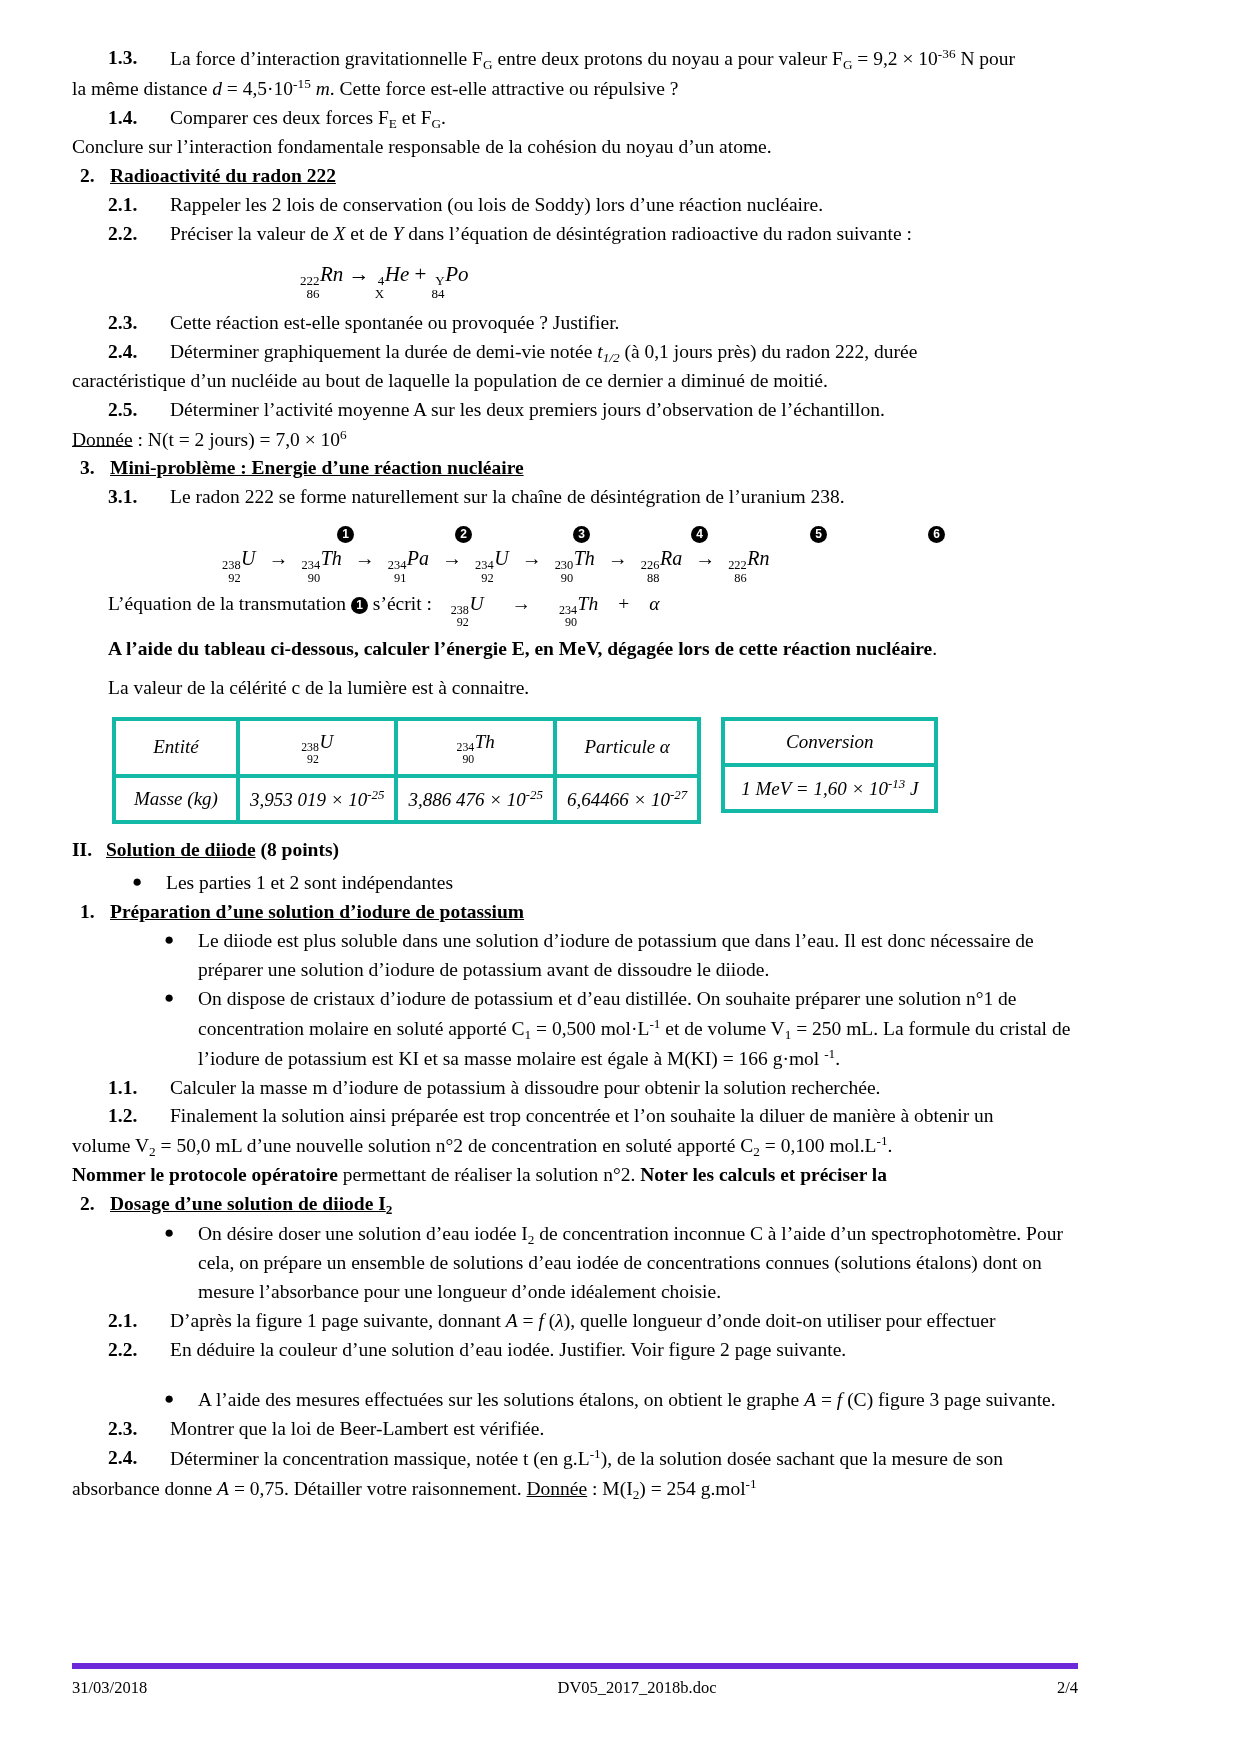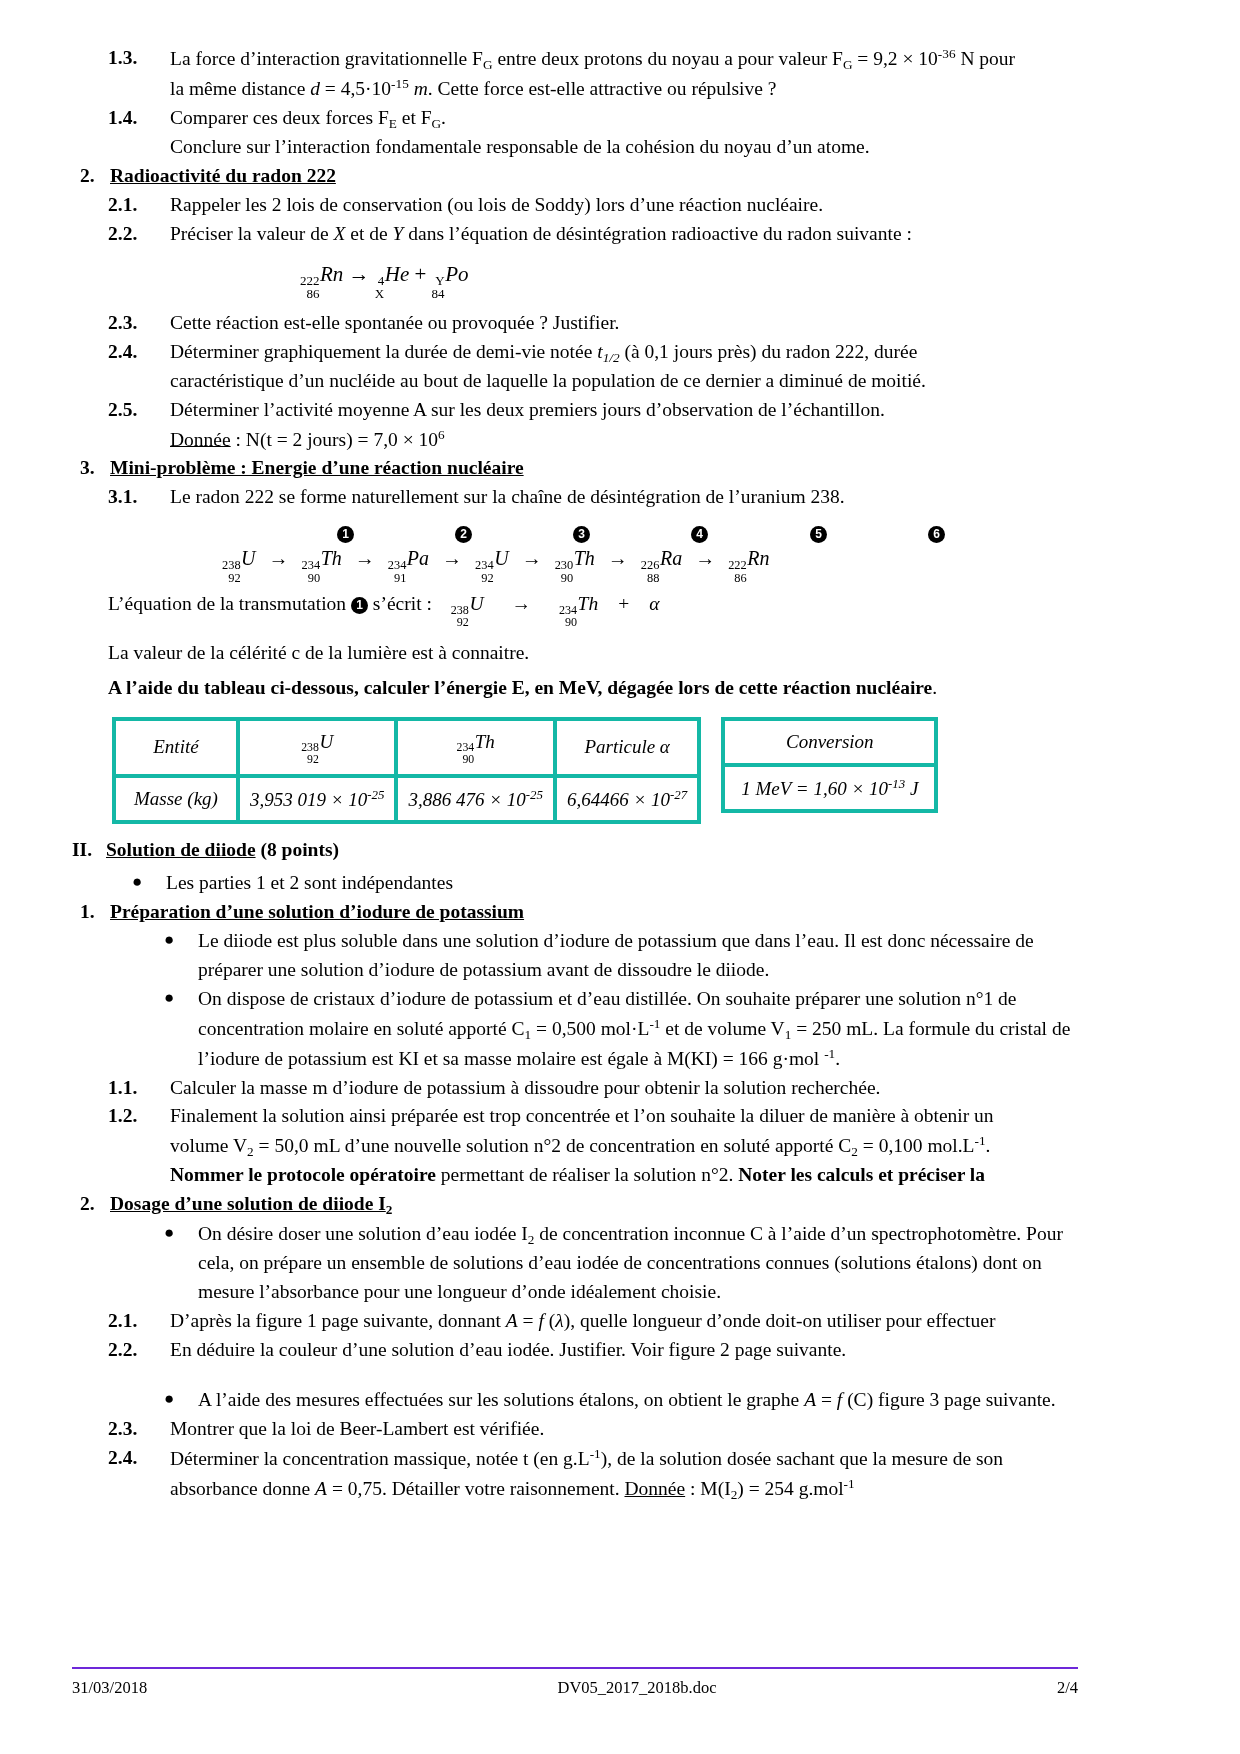--- a/index.html
+++ b/index.html
@@ -38,21 +38,21 @@
     flex: 1 1 auto;
   }
 
   
   .lvl2 { margin-left: 36px; }
   .lvl2 .num { width: 62px; }
 
   .lvl1 { margin-left: 8px; }
   .lvl1 .num { width: 30px; }
 
-  .cont { margin-left: 98px; }     
+  .cont { }     
   .cont1 { margin-left: 36px; }
 
   u, .u { text-decoration: underline; }
   b, .b { font-weight: bold; }
   i, .it { font-style: italic; }
 
   sub { font-size: 0.68em; vertical-align: -0.28em; }
   sup { font-size: 0.68em; vertical-align: 0.52em; }
 
   
@@ -155,21 +155,21 @@
   }
   table.conv { margin-left: 20px; }
   table.mass td.lbl { padding: 7px 18px; }
 
   
   .footer {
     position: absolute;
     left: 72px;
     right: 72px;
     bottom: 54px;
-    border-top: 2px solid #6d28d9;
+    border-top: 6px solid #6d28d9;
     padding-top: 7px;
     display: flex;
     justify-content: space-between;
     font-size: 16.5px;
   }
   .footer .mid { margin-left: 70px; }
   .gap-l { height: 22px; }
   .nowrap { white-space: nowrap; }
 </style>
 </head>
@@ -284,23 +284,23 @@
   </div>
 
   <div class="cont1" style="margin-top:8px;"><span>L’équation de la transmutation </span><span class="circnum">1</span><span> s’écrit : </span><span style="display:inline-block;width:14px"></span><span class="nuc"><span class="ams">
           <span>238</span>
           <span>92</span>
         </span><span class="sym">U</span></span><span style="display:inline-block;width:28px"></span><span class="arrow">→</span><span style="display:inline-block;width:28px"></span><span class="nuc"><span class="ams">
           <span>234</span>
           <span>90</span>
         </span><span class="sym">Th</span></span><span style="display:inline-block;width:20px"></span><span>+</span><span style="display:inline-block;width:20px"></span><i>α</i></div>
 
+  <div class="cont1" style="margin-top:6px;"><b>A l’aide du tableau ci-dessous, calculer l’énergie E, en MeV, dégagée lors de cette réaction nucléaire</b><span>.</span></div>
+
   <div class="cont1" style="margin-top:10px;">La valeur de la célérité c de la lumière est à connaitre.</div>
-
-  <div class="cont1" style="margin-top:6px;"><b>A l’aide du tableau ci-dessous, calculer l’énergie E, en MeV, dégagée lors de cette réaction nucléaire</b><span>.</span></div>
 
   <div class="tables-wrap">
     <table class="mass">
       <tbody>
           <tr>
         <td class="lbl">Entité</td>
         <td><span class="nuc"><span class="ams">
                   <span>238</span>
                   <span>92</span>
                 </span><span class="sym">U</span></span></td>

